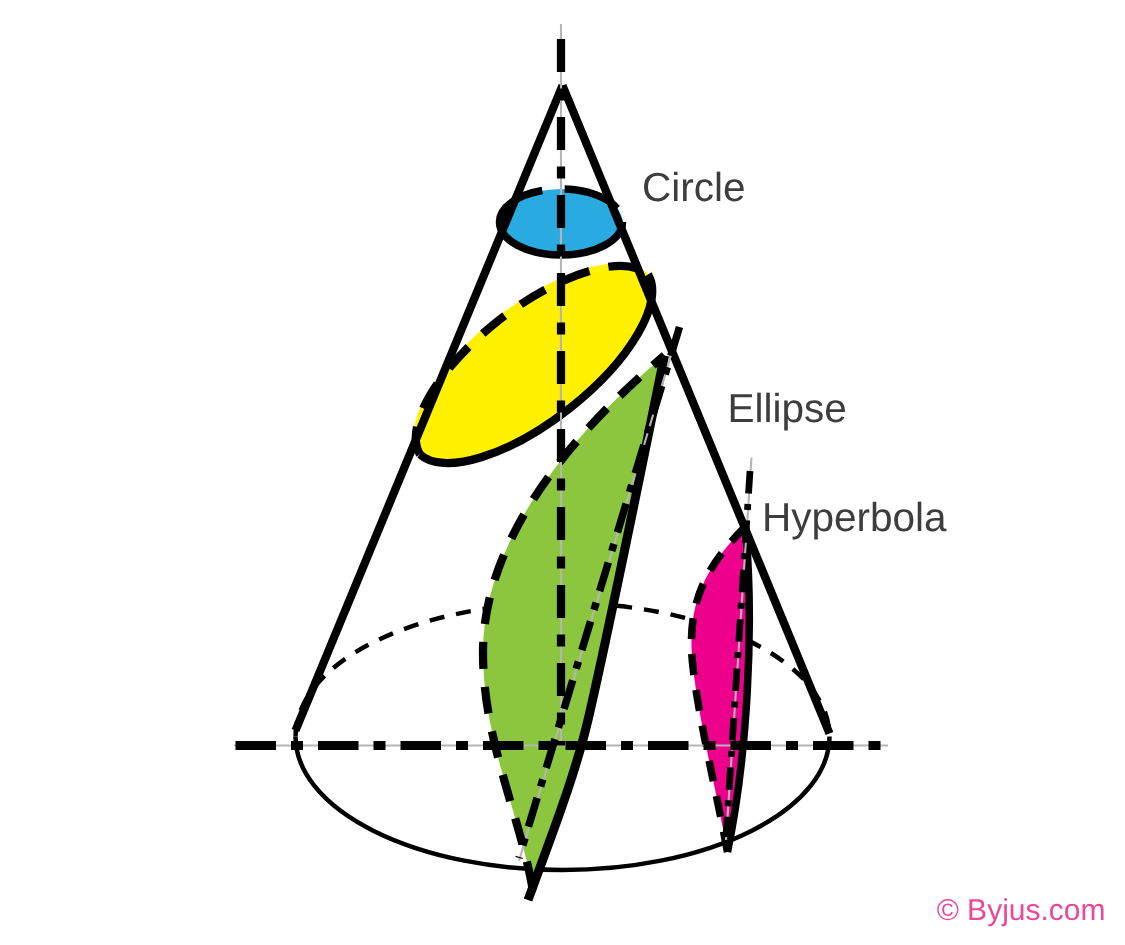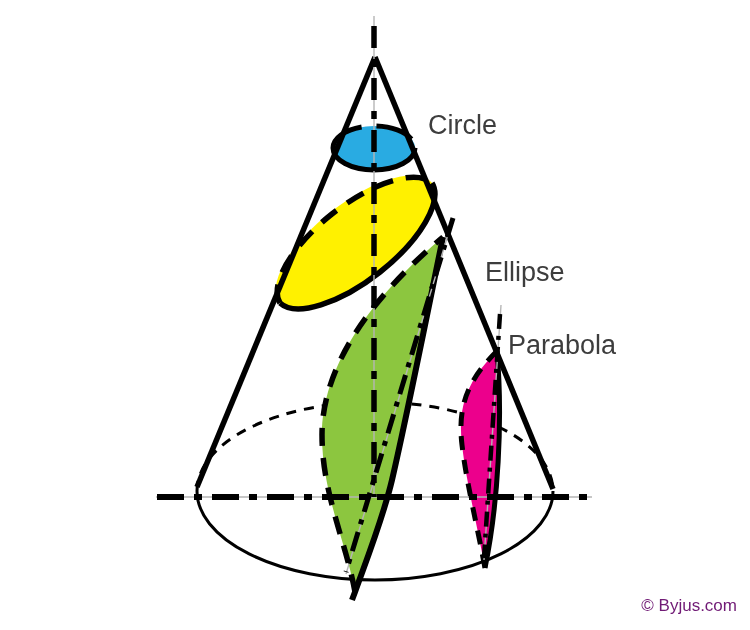--- a/index.html
+++ b/index.html
@@ -21,22 +21,22 @@
     letter-spacing: 0px;
   }
   .lbl-circle    { left: 428px; top: 110px; }
   .lbl-ellipse   { left: 460px; top: 184px; }
   .lbl-parabola  { left: 485px; top: 257px; }
   .lbl-hyperbola { left: 508px; top: 330px; }
   .watermark {
     position: absolute;
     right: 13px;
     top: 596px;
-    font-size: 17px;
-    color: #701a75;
+    font-size: 20px;
+    color: #ec4899;
     white-space: nowrap;
   }
 </style>
 </head>
 <body>
 
 <div class="stage">
 
   <svg width="750" height="630" viewBox="0 0 750 630">
 
@@ -84,16 +84,16 @@
 
       <path d="M374,26 L374,497" fill="none" stroke="#000000" stroke-width="5.5" stroke-dasharray="22 11 8 11"></path>
       <path d="M157,497 L591,497" fill="none" stroke="#000000" stroke-width="6" stroke-dasharray="27 10 8 10"></path>
       <path d="M453,218 L346,572" fill="none" stroke="#000000" stroke-width="5" stroke-dasharray="20 8 5 8"></path>
       <path d="M500,314 L484,558" fill="none" stroke="#000000" stroke-width="4.5" stroke-dasharray="15 7 4 7"></path>
     </g>
   </svg>
 
   <div class="conic-label lbl-circle">Circle</div>
   <div class="conic-label lbl-parabola">Ellipse</div>
-  <div class="conic-label lbl-hyperbola">Parabola</div>
+  <div class="conic-label lbl-hyperbola">Hyperbola</div>
 
   <div class="watermark">© Byjus.com</div>
 </div>
 
 </body></html>

